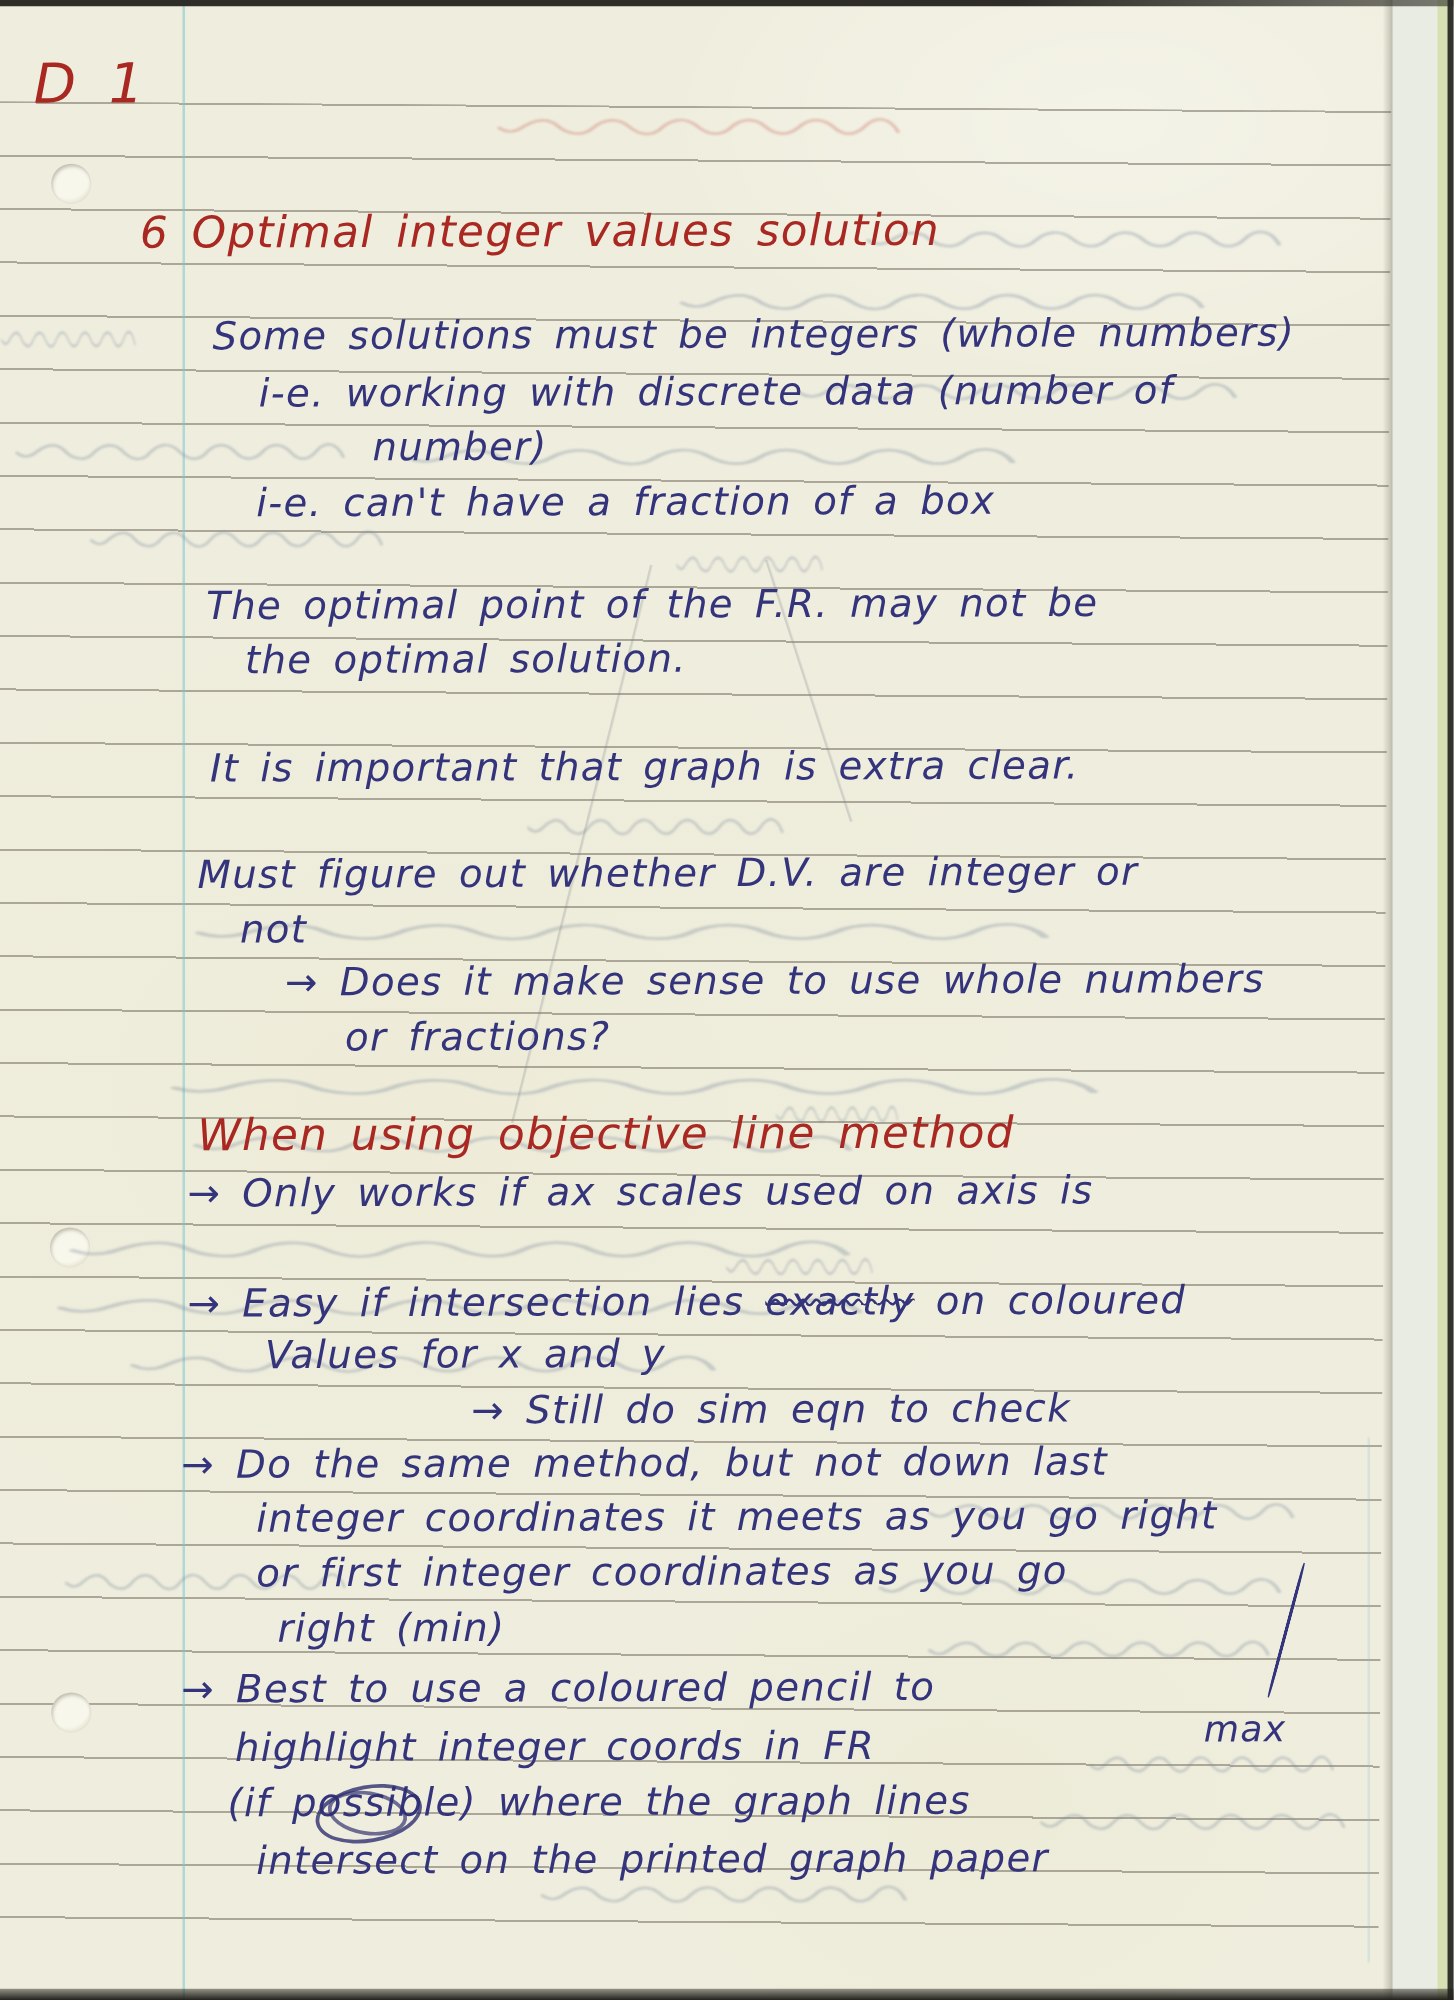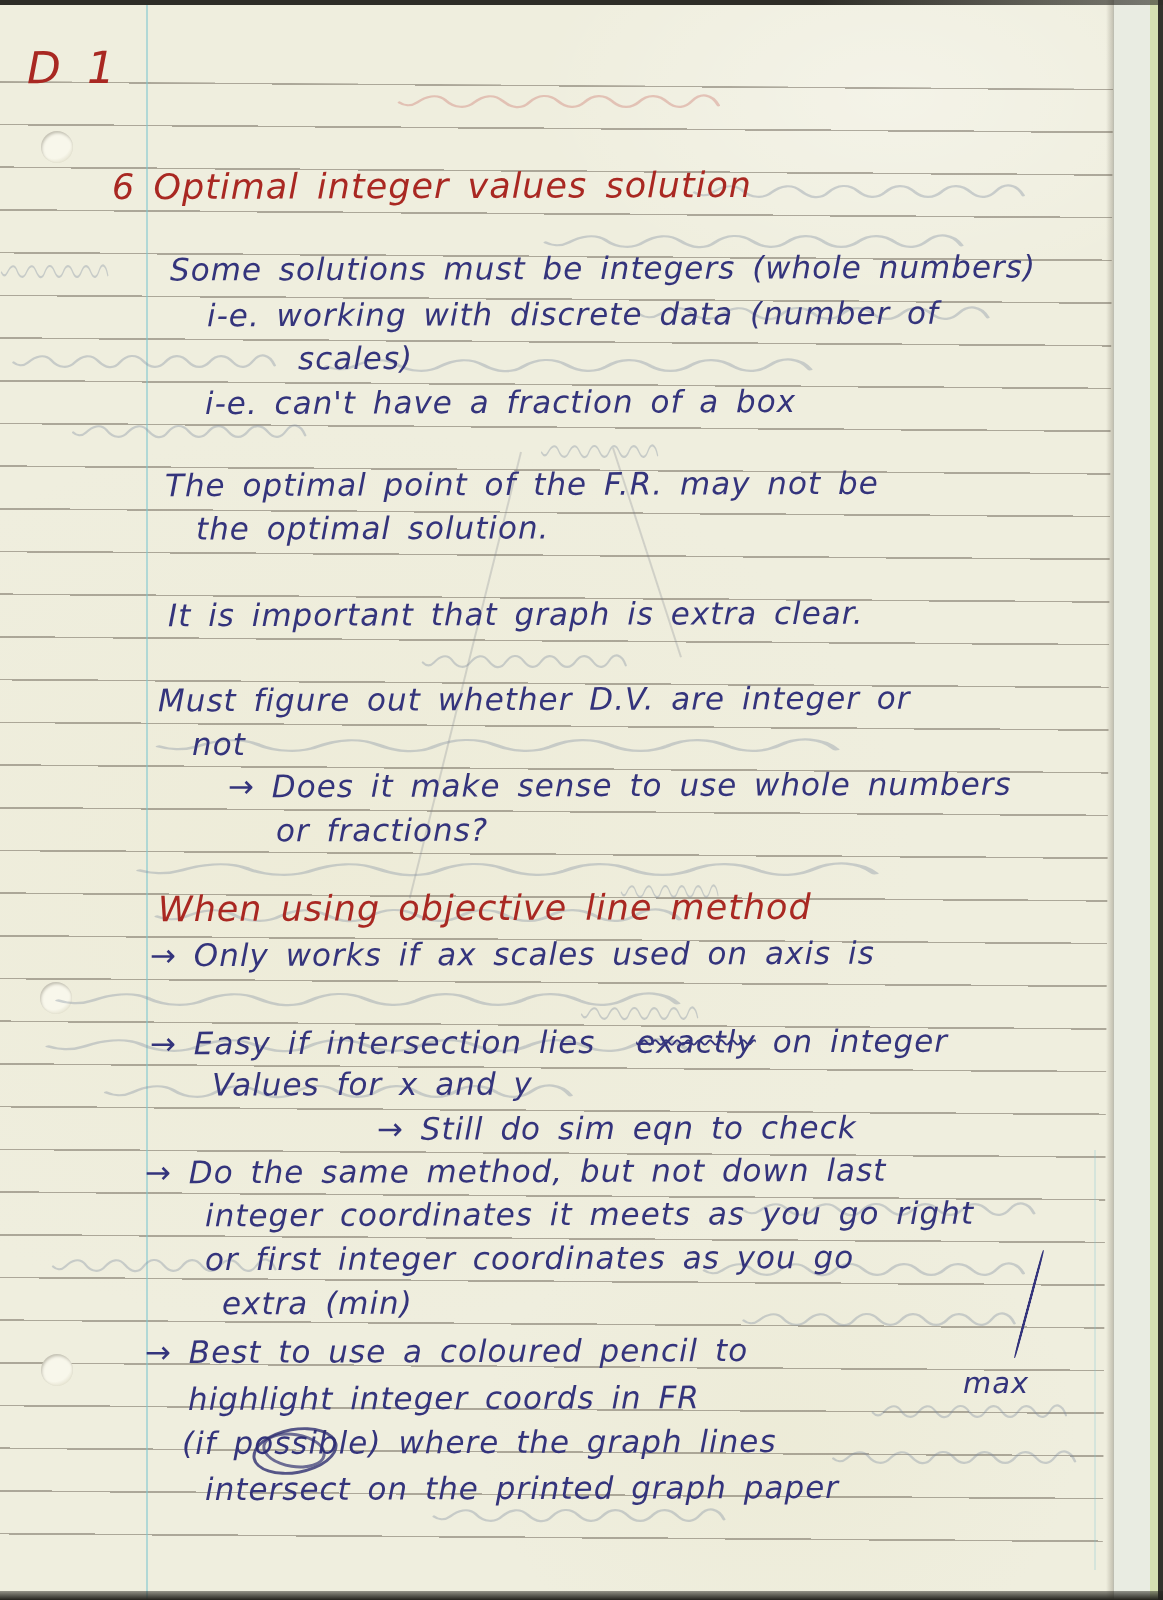--- a/index.html
+++ b/index.html
@@ -21,21 +21,21 @@
   .hole{position:absolute;width:32px;height:32px;border-radius:50%;
     background:radial-gradient(circle at 42% 36%, #f8f7eb 0 58%, #e6e4d2 76%, rgba(120,113,96,.45) 100%);
     box-shadow:inset 1px 2px 3px rgba(92,86,70,.35);}
   
   .hw{position:absolute;white-space:nowrap;font-style:italic;font-size:31px;color:#34347c;
       letter-spacing:1px;word-spacing:6px;transform:rotate(-.2deg);}
   .red{color:#a92822;}
   .sz44{font-size:44px;letter-spacing:3px;}
   .sz42{font-size:42px;letter-spacing:2px;}
   .sz35{font-size:35px;}
-  .struck{text-decoration:line-through;text-decoration-style:wavy;text-decoration-thickness:2px;margin-left:24px;}
+  .struck{text-decoration:line-through;text-decoration-style:wavy;text-decoration-thickness:2px;}
   
   .ghost{position:absolute;height:26px;color:rgba(128,140,160,.36);filter:blur(.7px);transform:scaleX(-1);}
   .ghost.redg{color:rgba(208,132,122,.42);}
   .ghost use{stroke:currentColor;}
   
   .pline{position:absolute;width:0;border-left:2px solid rgba(118,124,136,.26);filter:blur(.5px);}
   
   .maxline{position:absolute;left:1042px;top:1250px;height:112px;border-left:3px solid #34347c;
     border-radius:40%;transform:rotate(15deg);transform-origin:top center;}
   
@@ -151,45 +151,45 @@
       </svg>
 
     <div class="pline" style="left:520px;top:452px;height:460px;transform:rotate(14deg);transform-origin:top;"></div>
     <div class="pline" style="left:612px;top:448px;height:220px;transform:rotate(-18deg);transform-origin:top;"></div>
 
     <div class="hw red sz44" style="left:27px;top:42px;">D 1</div>
     <div class="hw red sz35" style="left:112px;top:166px;">6 Optimal integer values solution</div>
 
     <div class="hw" style="left:170px;top:250px;">Some solutions must be integers (whole numbers)</div>
     <div class="hw" style="left:207px;top:296px;">i-e. working with discrete data (number of</div>
-    <div class="hw" style="left:298px;top:340px;">scales)</div>
+    <div class="hw" style="left:298px;top:340px;">number)</div>
     <div class="hw" style="left:205px;top:384px;">i-e. can't have a fraction of a box</div>
 
     <div class="hw" style="left:165px;top:466px;">The optimal point of the F.R. may not be</div>
     <div class="hw" style="left:196px;top:510px;">the optimal solution.</div>
 
     <div class="hw" style="left:168px;top:596px;">It is important that graph is extra clear.</div>
 
     <div class="hw" style="left:158px;top:681px;">Must figure out whether D.V. are integer or</div>
     <div class="hw" style="left:192px;top:726px;">not</div>
     <div class="hw" style="left:228px;top:767px;">→ Does it make sense to use whole numbers</div>
     <div class="hw" style="left:276px;top:812px;">or fractions?</div>
 
     <div class="hw red sz35" style="left:158px;top:888px;">When using objective line method</div>
 
     <div class="hw" style="left:150px;top:936px;">→ Only works if ax scales used on axis is</div>
 
-    <div class="hw" style="left:150px;top:1024px;"><span>→ Easy if intersection lies </span><span class="struck">exactly</span><span> on integer</span></div>
+    <div class="hw" style="left:150px;top:1024px;"><span>→ Easy if intersection lies </span><span class="struck">exactly</span><span> on coloured</span></div>
     <div class="hw" style="left:212px;top:1066px;">Values for x and y</div>
     <div class="hw" style="left:377px;top:1110px;">→ Still do sim eqn to check</div>
 
     <div class="hw" style="left:145px;top:1153px;">→ Do the same method, but not down last</div>
     <div class="hw" style="left:205px;top:1196px;">integer coordinates it meets as you go right</div>
     <div class="hw" style="left:205px;top:1240px;">or first integer coordinates as you go</div>
-    <div class="hw" style="left:222px;top:1285px;">extra (min)</div>
+    <div class="hw" style="left:222px;top:1285px;">right (min)</div>
 
     <div class="hw" style="left:145px;top:1333px;">→ Best to use a coloured pencil to</div>
     <div class="hw" style="left:188px;top:1380px;">highlight integer coords in FR</div>
     <div class="hw" style="left:182px;top:1424px;">(if possible) where the graph lines</div>
     <div class="hw" style="left:205px;top:1470px;">intersect on the printed graph paper</div>
 
     <div class="maxline"></div>
     <div class="hw" style="left:963px;top:1366px;font-size:29px;">max</div>
 
     <div class="scrib a"></div>

